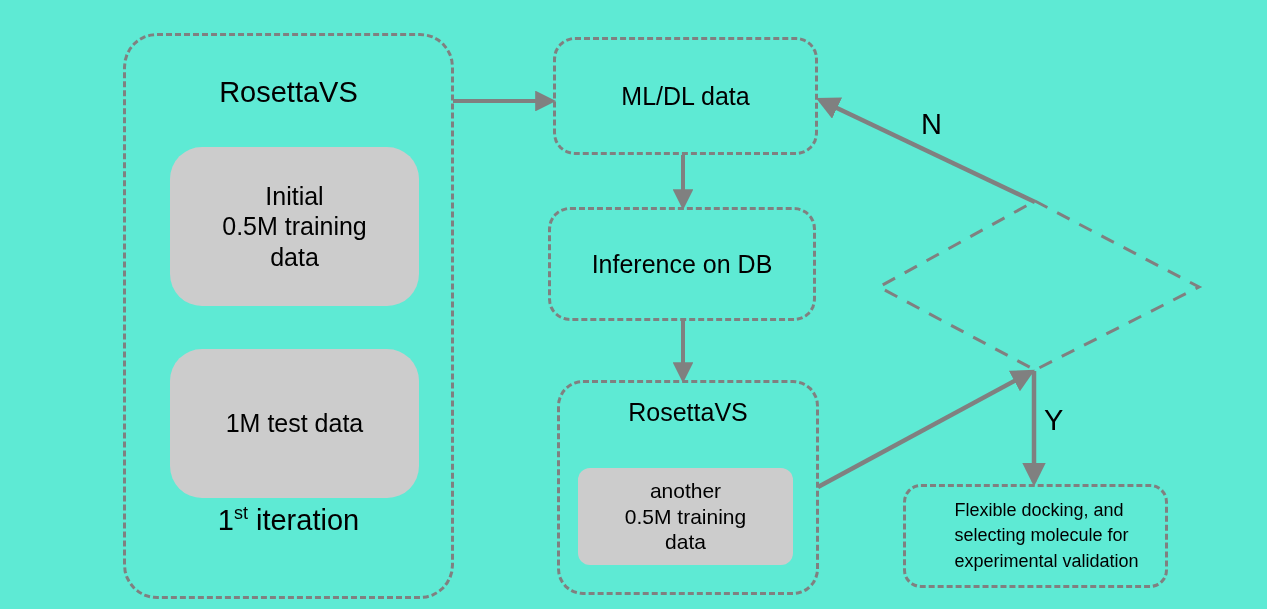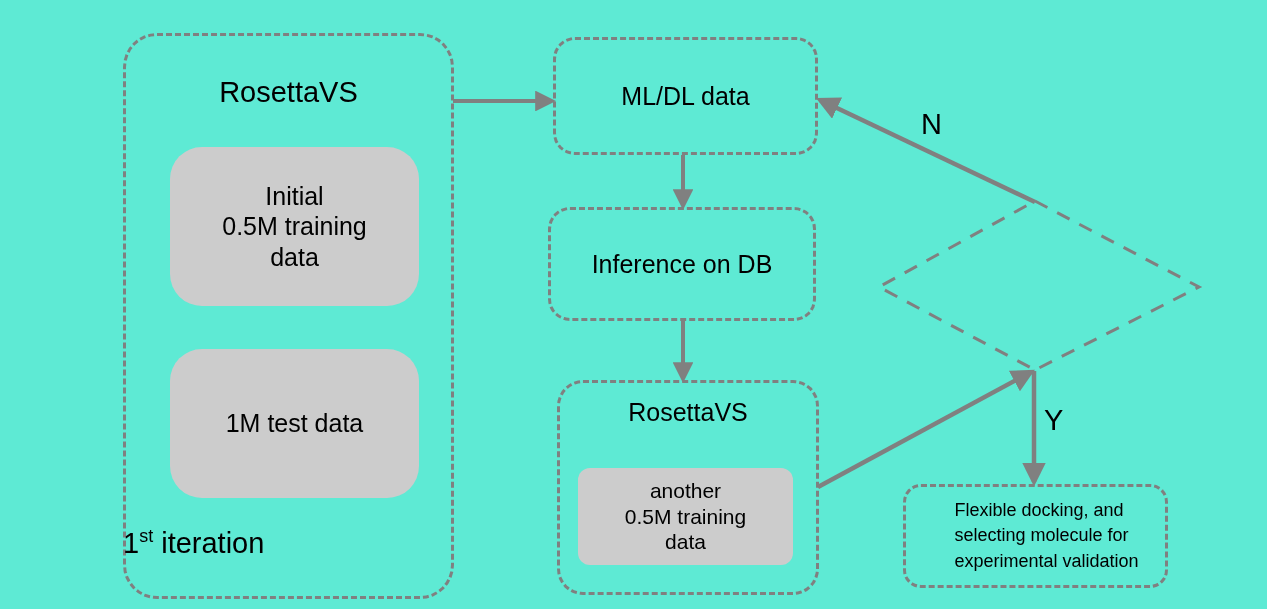--- a/index.html
+++ b/index.html
@@ -65,23 +65,23 @@
   }
   #left-title {
     position: absolute;
     left: 123px; top: 76px;
     width: 331px;
     text-align: center;
     font-size: 29px;
   }
   #left-footer {
     position: absolute;
-    left: 123px; top: 527px;
+    left: 123px; top: 504px;
     width: 331px;
-    text-align: left;
+    text-align: center;
     font-size: 29px;
   }
   #gray-initial {
     left: 170px; top: 147px;
     width: 249px; height: 159px;
     font-size: 25px;
   }
   #gray-test {
     left: 170px; top: 349px;
     width: 249px; height: 149px;

